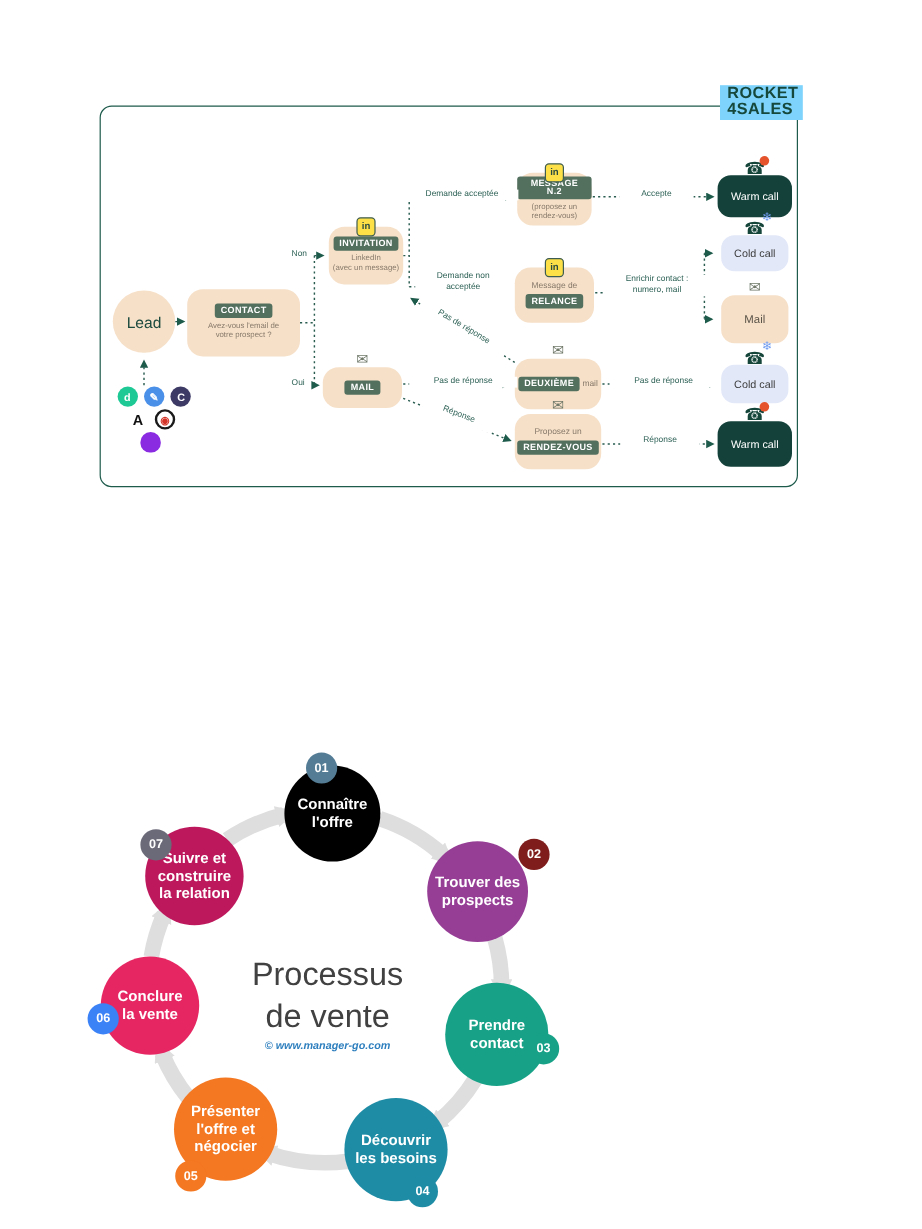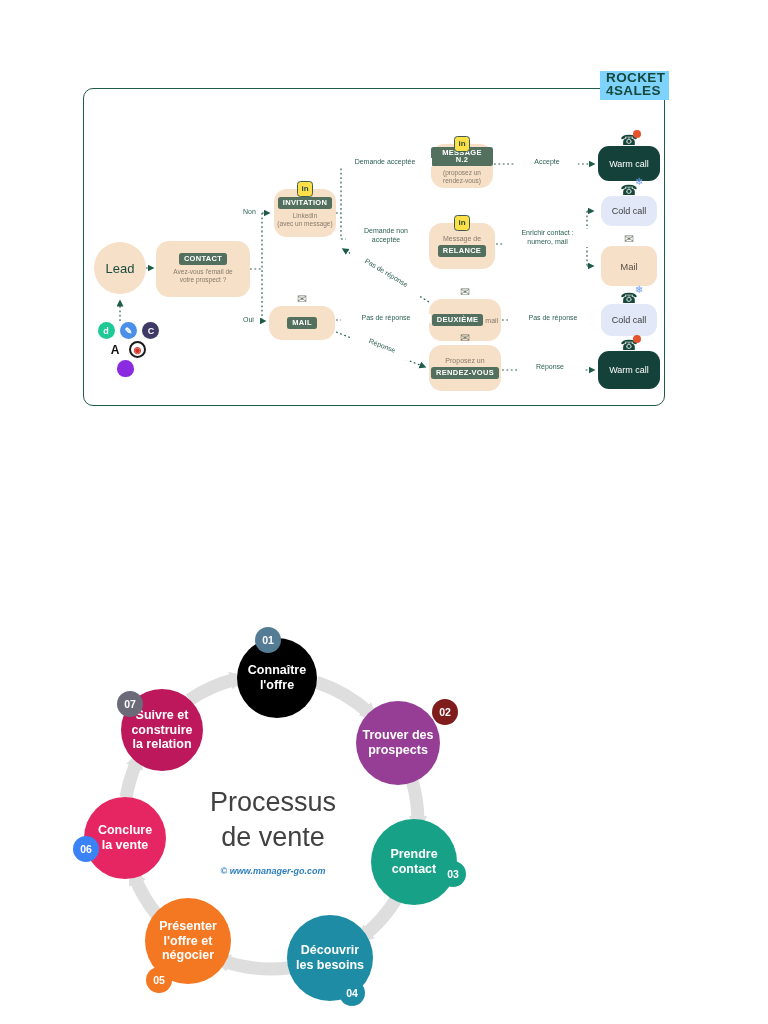--- a/index.html
+++ b/index.html
@@ -56,21 +56,21 @@
   .tool.t5{border:2px solid #1a1a1a;width:13px;height:13px;color:#d33327;font-size:9px;}
   .tool.t6{border-radius:50% 50% 46% 46%;}
 
   
   .process{position:absolute;left:60px;top:610px;width:430px;height:414px;}
   .ring{position:absolute;left:0;top:0;width:430px;height:414px;}
   .step{position:absolute;border-radius:50%;display:flex;align-items:center;justify-content:center;
     text-align:center;color:#fff;font-weight:bold;font-size:12.5px;line-height:1.18;}
   .bump{position:absolute;width:26px;height:26px;border-radius:50%;display:flex;align-items:center;
     justify-content:center;font-size:10.5px;font-weight:bold;color:#fff;}
-  .center-title{position:absolute;left:118px;top:175px;width:190px;text-align:center;color:#414141;
+  .center-title{position:absolute;left:118px;top:185px;width:190px;text-align:center;color:#414141;
     font-size:27px;line-height:1.28;}
   .credit{position:absolute;left:118px;top:256px;width:190px;text-align:center;
     font-size:9px;font-style:italic;font-weight:bold;color:#2e7fbe;}
 </style>
 </head>
 <body>
 
 <div>
 
   <section class="workflow">

